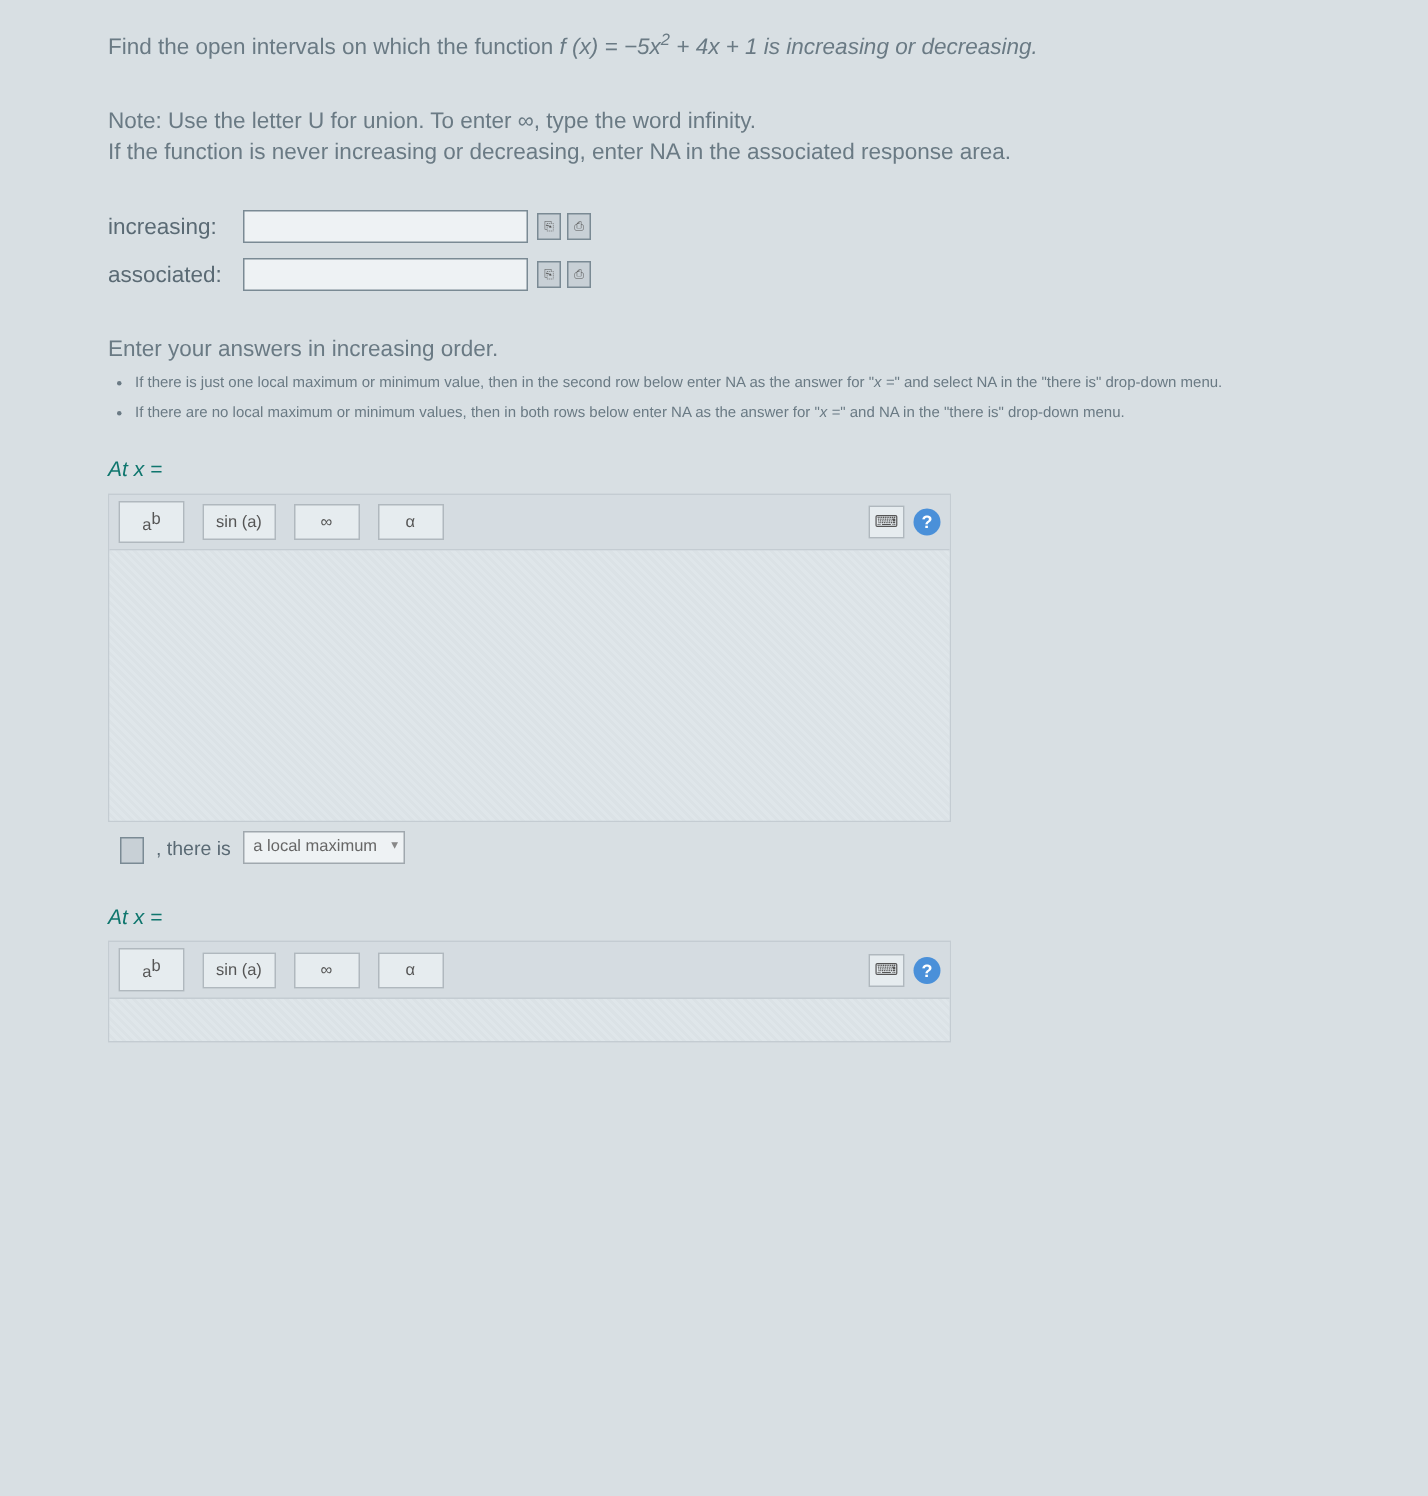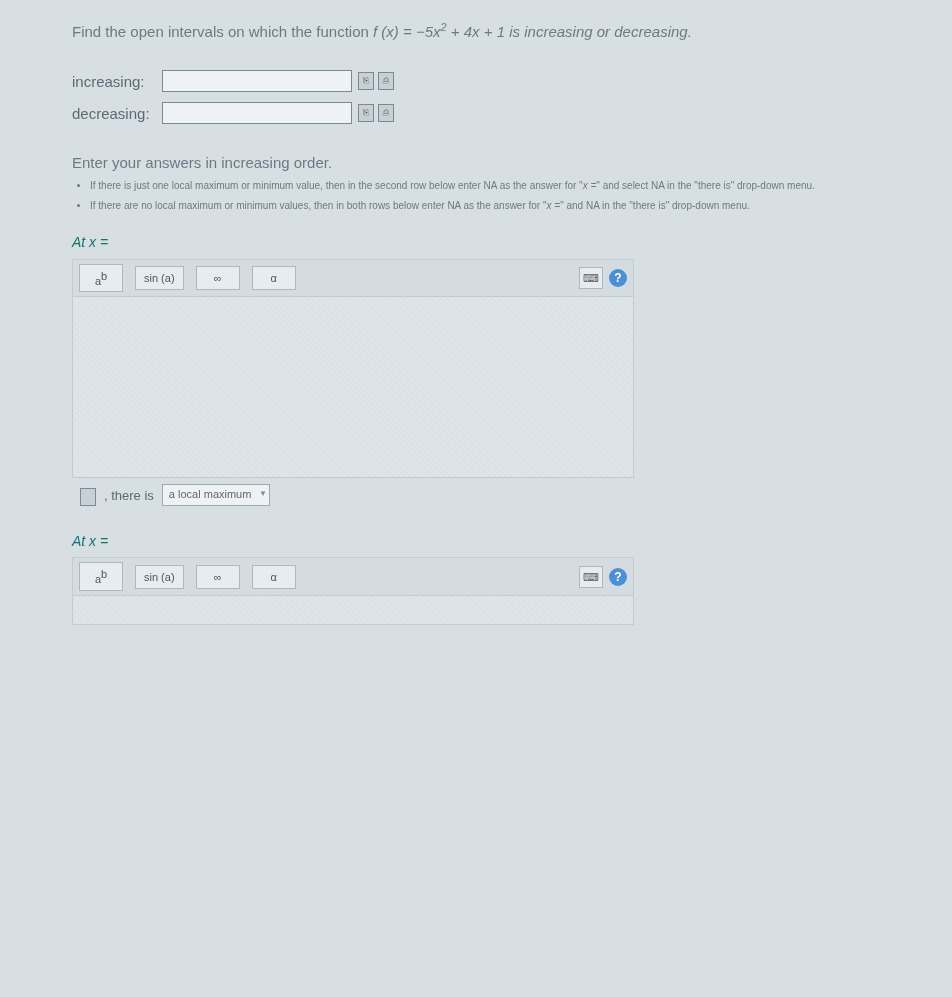--- a/index.html
+++ b/index.html
@@ -32,32 +32,36 @@
 </style>
 </head>
 <body>
 <div class="page">
 
 <div class="problem">
   <span>Find the open intervals on which the function </span>
   <span class="expr"><span>f (x) = −5x</span><sup>2</sup><span> + 4x + 1 is increasing or decreasing.</span></span>
 </div>
 
+<div class="section">
+  <div>Note: Use the letter U for union. To enter ∞, type the word infinity.</div>
+  <div>If the function is never increasing or decreasing, enter NA in the associated response area.</div>
+</div>
 
 <div class="section">
   <div class="inputrow">
     <label>increasing:</label>
     <input type="text" style="">
     <span class="smallicons">
       <span>⎘</span>
       <span>⎙</span>
     </span>
   </div>
   <div class="inputrow">
-    <label>decreasing:</label>
+    <label>associated:</label>
     <input type="text" style="">
     <span class="smallicons">
       <span>⎘</span>
       <span>⎙</span>
     </span>
   </div>
 </div>
 
 
 <div class="section">

